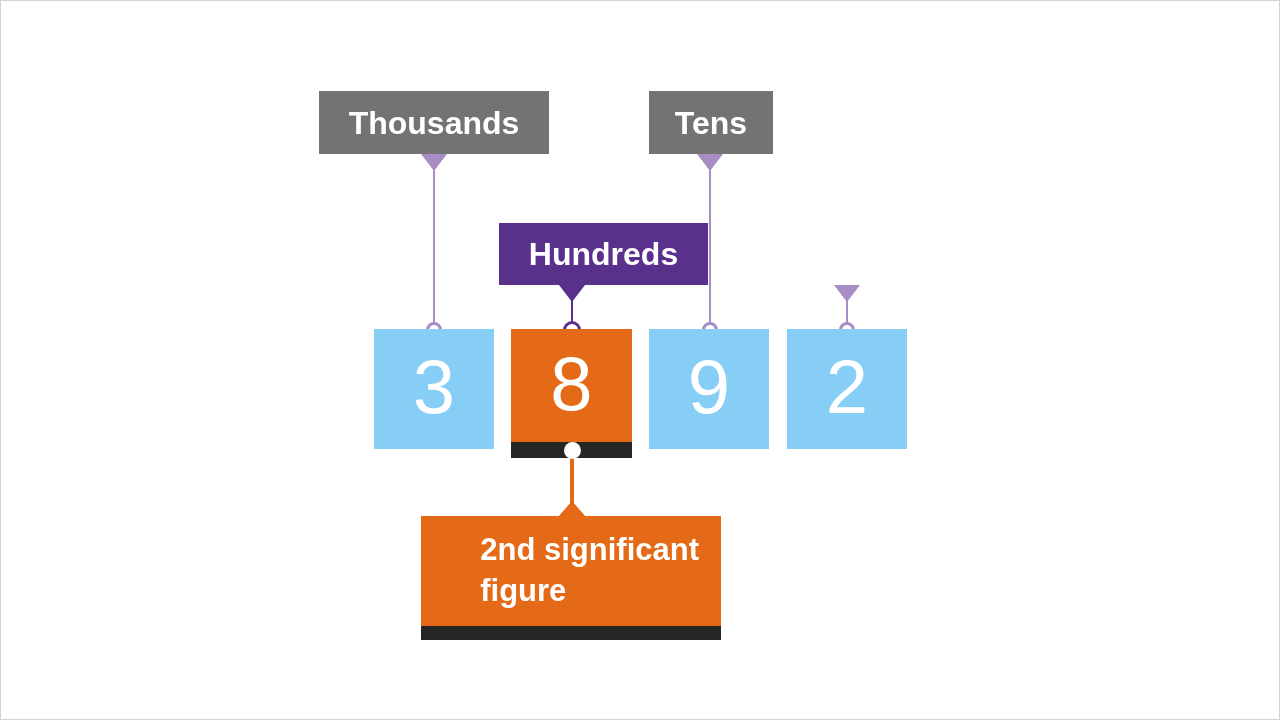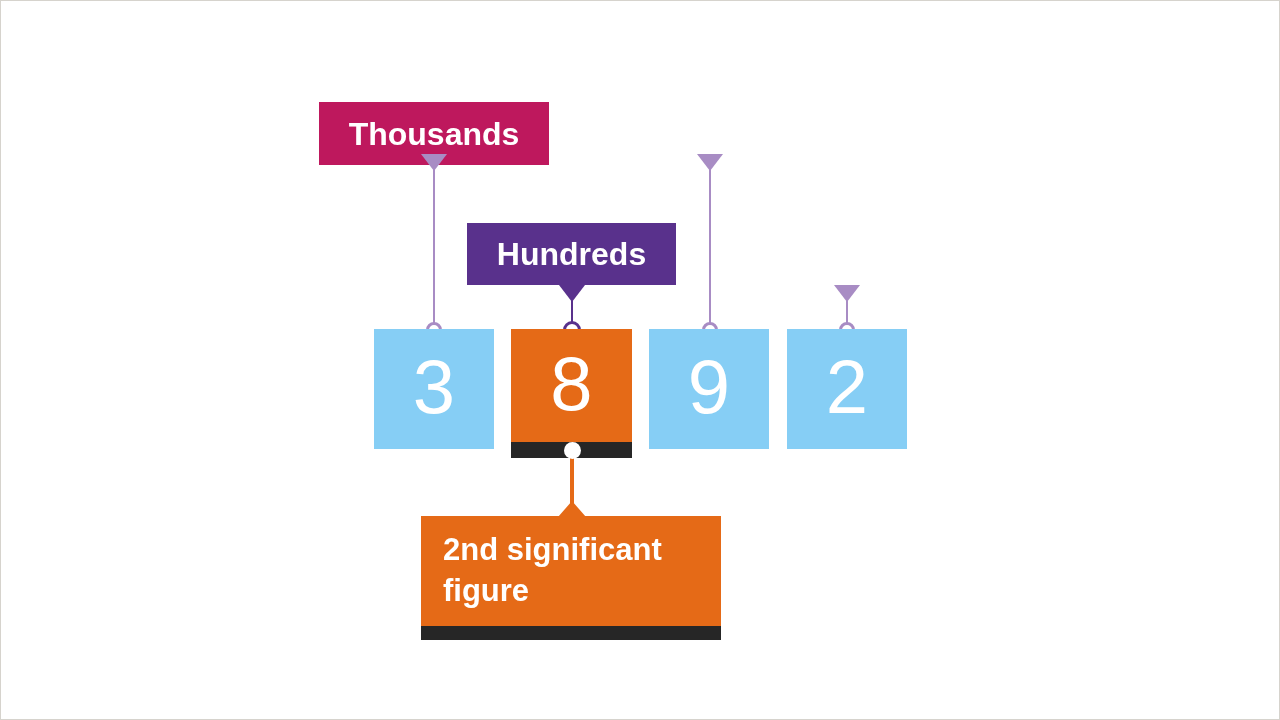--- a/index.html
+++ b/index.html
@@ -53,22 +53,22 @@
     position: absolute;
     display: flex;
     align-items: center;
     justify-content: center;
     color: #ffffff;
     font-weight: bold;
     line-height: 1;
     box-sizing: border-box;
     user-select: none;
   }
-  .callout-light { background: #be185d; margin-top: 11px; }
-  .callout-dark  { background: #59318c; }
+  .callout-light { background: #737373; }
+  .callout-dark  { background: #59318c; margin-left: 32px; }
   .callout-orange{ background: #e56a17; }
 
   .callout-text {
     display: block;
     text-align: center;
   }
 
   
   .callout-tail {
     position: absolute;
@@ -125,20 +125,23 @@
 
 <div id="stage">
 
   <div class="callout callout-light" style="left:318px; top:90px; width:230px; height:63px; font-size:32px;">
     <span class="callout-text">Thousands</span>
   </div>
   <div class="callout-tail tail-light" style="left:420px; top:153px;"></div>
   <div class="connector conn-light" style="left:432px; top:168px; height:158px;"></div>
   <div class="marker-ring ring-light" style="left:425px; top:321px; width:16px; height:16px;"></div>
 
+  <div class="callout callout-light" style="left:648px; top:90px; width:124px; height:63px; font-size:32px;">
+    <span class="callout-text">Tens</span>
+  </div>
   <div class="callout-tail tail-light" style="left:696px; top:153px;"></div>
   <div class="connector conn-light" style="left:708px; top:168px; height:158px;"></div>
   <div class="marker-ring ring-light" style="left:701px; top:321px; width:16px; height:16px;"></div>
 
   <div class="callout callout-dark" style="left:466px; top:222px; width:209px; height:62px; font-size:32px;">
     <span class="callout-text">Hundreds</span>
   </div>
   <div class="callout-tail tail-dark" style="left:558px; top:284px;"></div>
   <div class="connector conn-dark" style="left:570px; top:299px; height:26px;"></div>
   <div class="marker-ring ring-dark" style="left:562px; top:320px; width:18px; height:18px;"></div>
@@ -161,21 +164,21 @@
   </div>
 
   <div class="digit-tile tile-blue" style="left:786px; top:328px; width:120px; height:120px;">
     <span class="digit-glyph">2</span>
   </div>
 
   <div class="marker-dot" style="left:563px; top:441px; width:17px; height:17px; z-index:4;"></div>
   <div class="connector conn-orange" style="left:569px; top:449px; height:62px;"></div>
   <div class="callout-tail-up" style="left:557px; top:500px;"></div>
 
-  <div class="callout callout-orange" style="left:420px; top:515px; width:300px; height:110px; font-size:31px; padding:0 22px; justify-content:flex-start;">
+  <div class="callout callout-orange" style="left:420px; top:515px; width:300px; height:110px; font-size:31px; padding:0 22px; justify-content:flex-end;">
     <span class="callout-text" style="text-align:left; line-height:1.32;">
       <span>2nd significant</span><br>
       <span>figure</span>
     </span>
   </div>
   <div class="bottom-bar" style="left:420px; top:625px; width:300px; height:14px;"></div>
 
 </div>
 
 </body></html>

